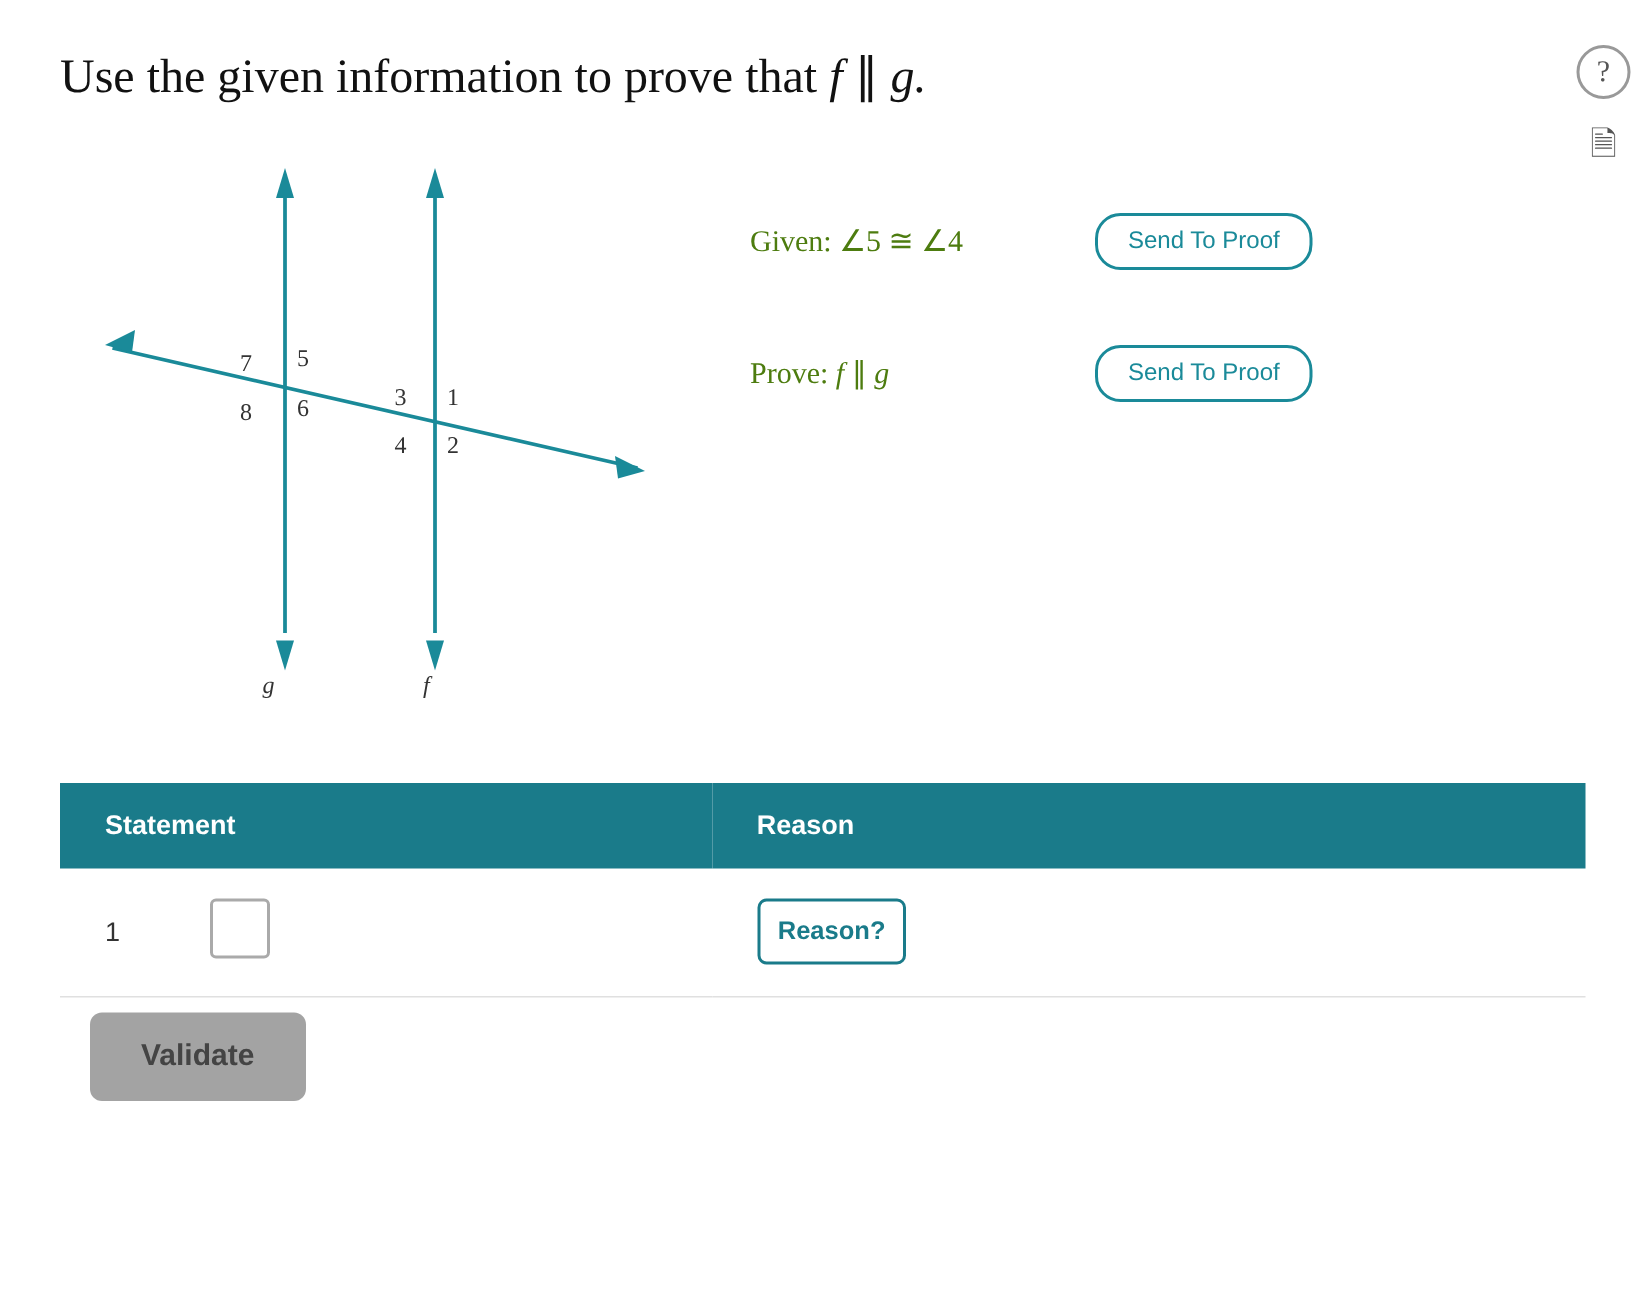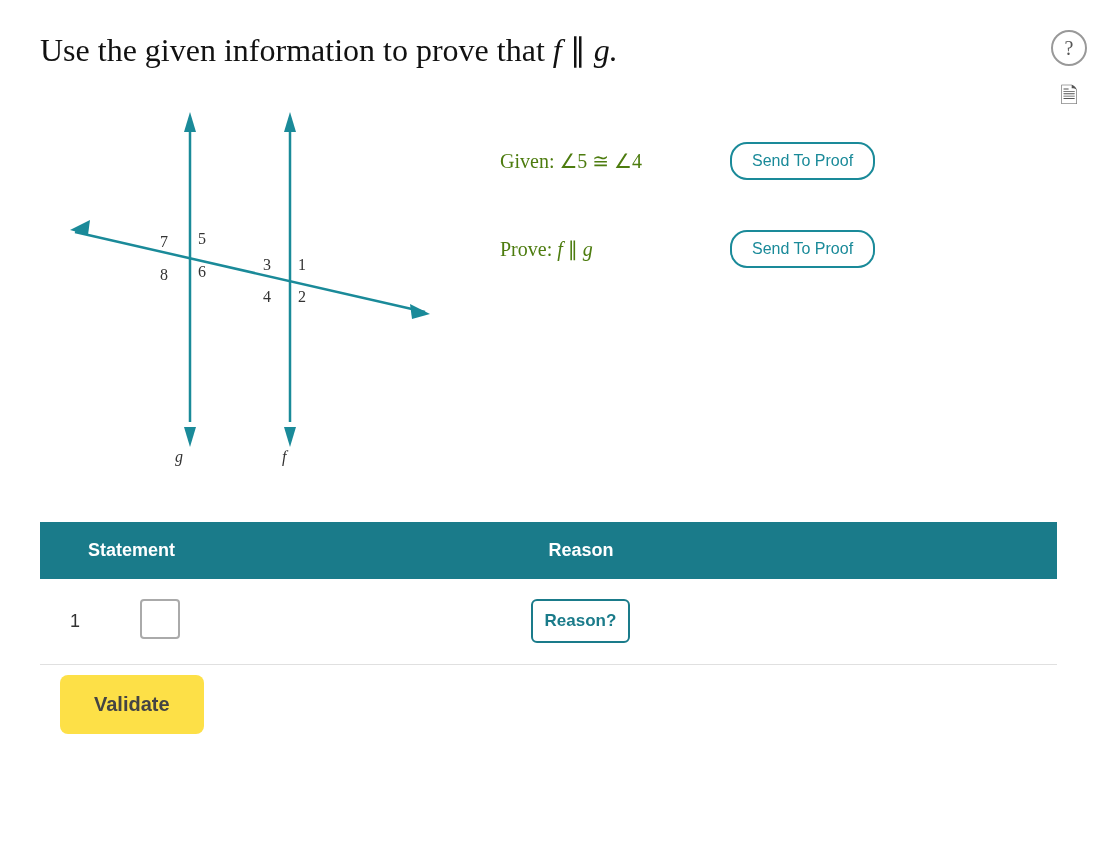--- a/index.html
+++ b/index.html
@@ -86,21 +86,21 @@
     }
 
     .proof-table thead tr {
       background: #1a7b8a;
     }
 
     .proof-table thead th {
       color: #fff;
       font-size: 18px;
       font-weight: 600;
-      padding: 18px 48px;
+      padding: 18px 30px;
       text-align: left;
       font-family: Arial, sans-serif;
     }
 
     .proof-table tbody tr {
       border-bottom: 1px solid #e0e0e0;
     }
 
     .proof-table tbody td {
       padding: 20px 30px;
@@ -129,21 +129,21 @@
       background: #fff;
       border-radius: 6px;
       padding: 10px 12px;
       font-size: 17px;
       font-weight: 700;
       font-family: Arial, sans-serif;
       cursor: pointer;
     }
 
     .validate-btn {
-      background: #fde047;
+      background: #a3a3a3;
       border: none;
       border-radius: 8px;
       padding: 18px 34px;
       font-size: 20px;
       font-family: Arial, sans-serif;
       font-weight: 600;
       color: #444;
       cursor: pointer;
       margin: 10px 0 24px 20px;
     }

